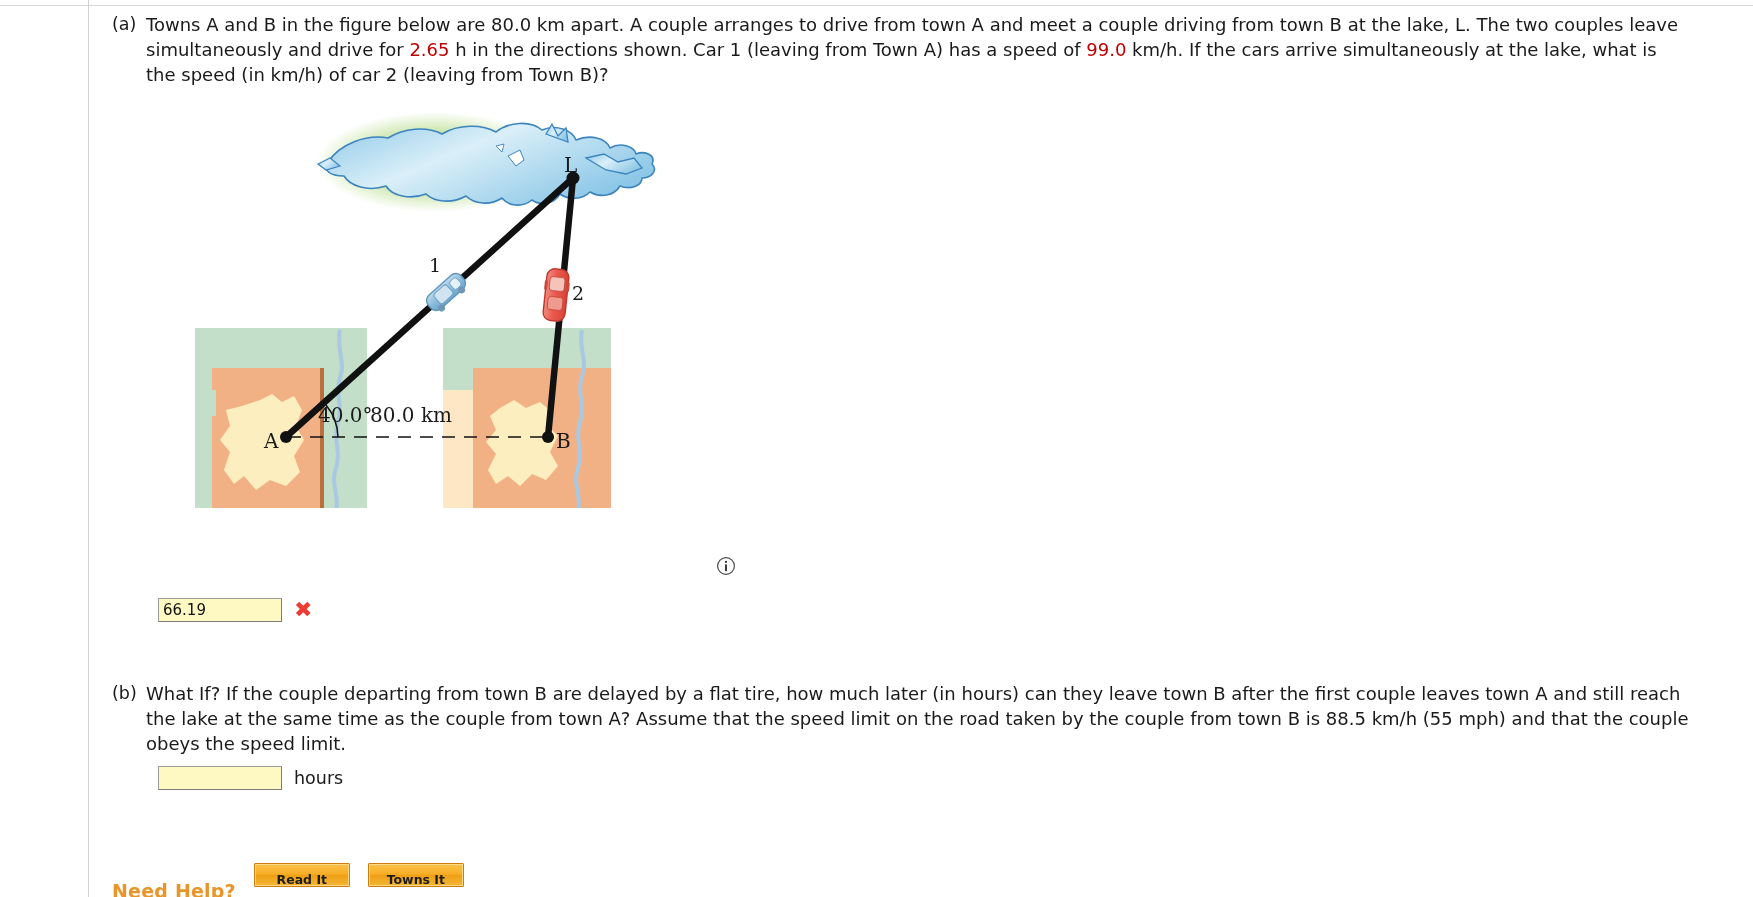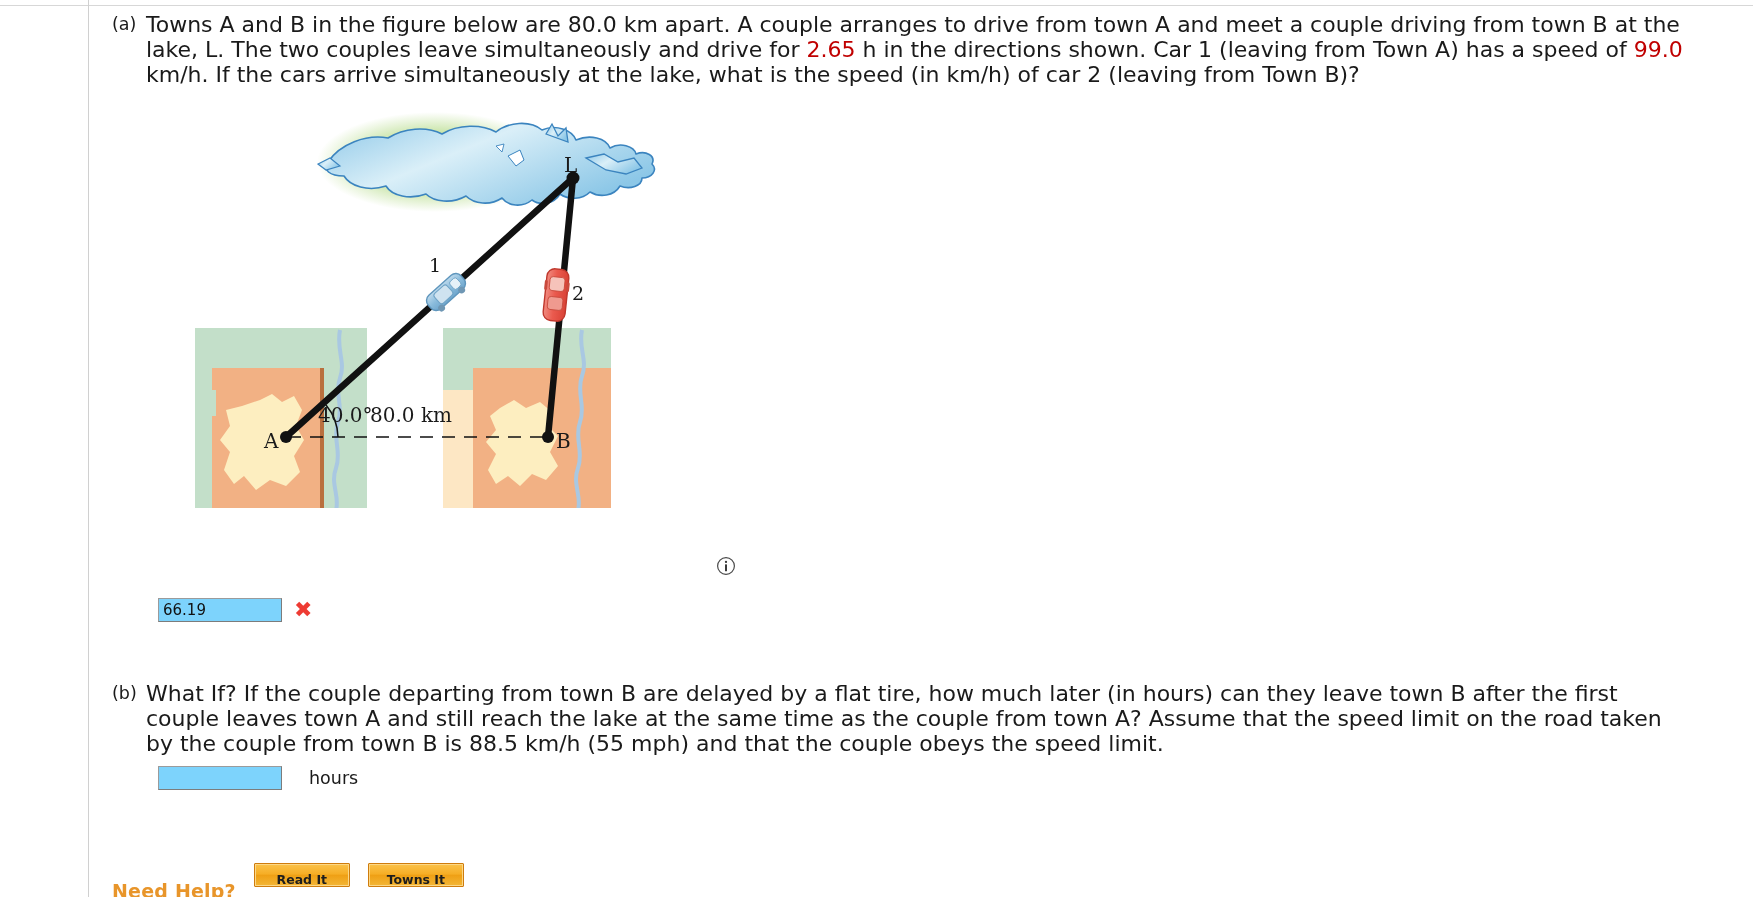--- a/index.html
+++ b/index.html
@@ -45,59 +45,59 @@
   .qlabel {
     width: 46px;
     flex: 0 0 46px;
     font-size: 17.5px;
     line-height: 25px;
     color: #1a1a1a;
     padding-left: 12px;
     box-sizing: border-box;
   }
   .qbody {
-    font-size: 22px;
+    font-size: 18px;
     line-height: 25px;
     color: #1a1a1a;
   }
   .qbody p { margin: 0; }
   .hl { color: #c00000; }
   .whatif { font-weight: normal; }
 
   
   .answer-row {
     position: absolute;
     display: flex;
     align-items: center;
   }
   input.ansbox {
     width: 124px;
     height: 24px;
     box-sizing: border-box;
     border: 1px solid #7c7c7c;
     border-top-color: #9b9b9b;
     border-left-color: #9b9b9b;
-    background: #7dd3fc;
+    background: #fef9c3;
     font-family: "DejaVu Sans", "Liberation Sans", sans-serif;
     font-size: 15px;
     color: #111;
     padding: 1px 4px;
     border-radius: 0;
     outline: none;
   }
   .wrong-mark {
     margin-left: 12px;
     color: #ee3b33;
     font-size: 22px;
     font-weight: bold;
     line-height: 1;
     font-family: "DejaVu Sans", "Liberation Sans", sans-serif;
   }
   .unit-label {
-    margin-left: 27px;
+    margin-left: 12px;
     font-size: 17.5px;
     color: #1a1a1a;
   }
   .feedback {
     position: absolute;
     font-size: 17.5px;
     line-height: 25px;
     color: #e8342c;
   }
   .feedback .unit-inline { color: #1a1a1a; }

